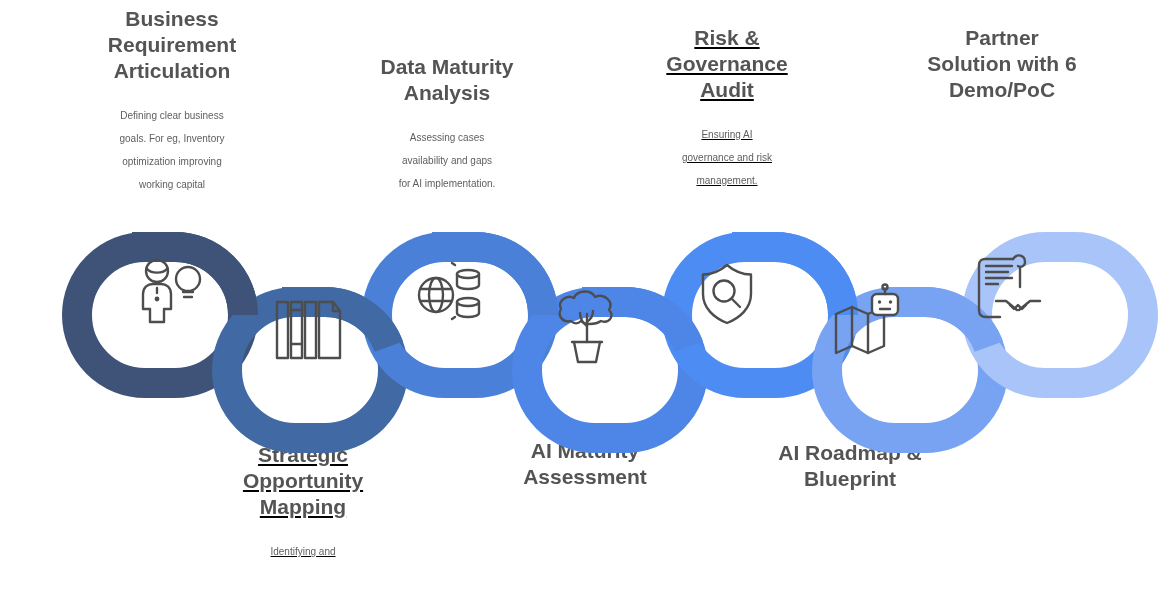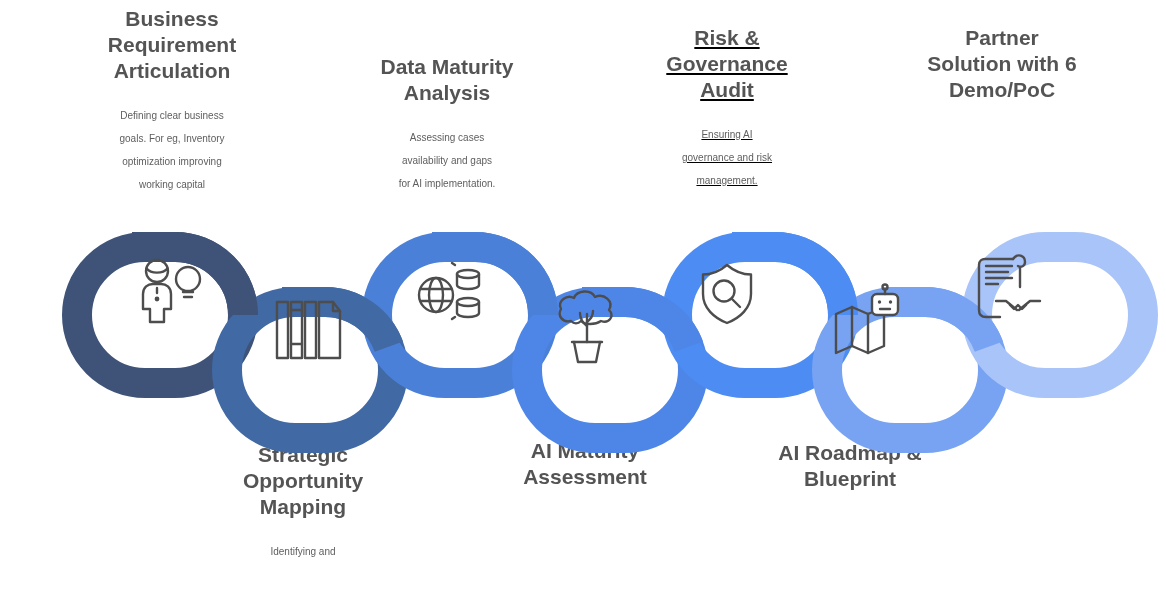--- a/index.html
+++ b/index.html
@@ -49,21 +49,21 @@
     <p class="stage-desc">Ensuring AI
 governance and risk
 management.</p>
   </div>
   <div class="stage-text" style="left:852px; top:25px;">
     <h3 class="stage-title">Partner
 Solution with 6
 Demo/PoC</h3>
   </div>
 
-  <div class="stage-text" style="left:153px; top:442px;">
+  <div class="stage-text" style="left:153px; top:442px;text-decoration:underline;">
     <h3 class="stage-title">Strategic
 Opportunity
 Mapping</h3>
     <p class="stage-desc">Identifying and
 mapping potential AI
 use with.</p>
   </div>
   <div class="stage-text" style="left:435px; top:438px;">
     <h3 class="stage-title gap-lg">AI Maturity
 Assessment</h3>

